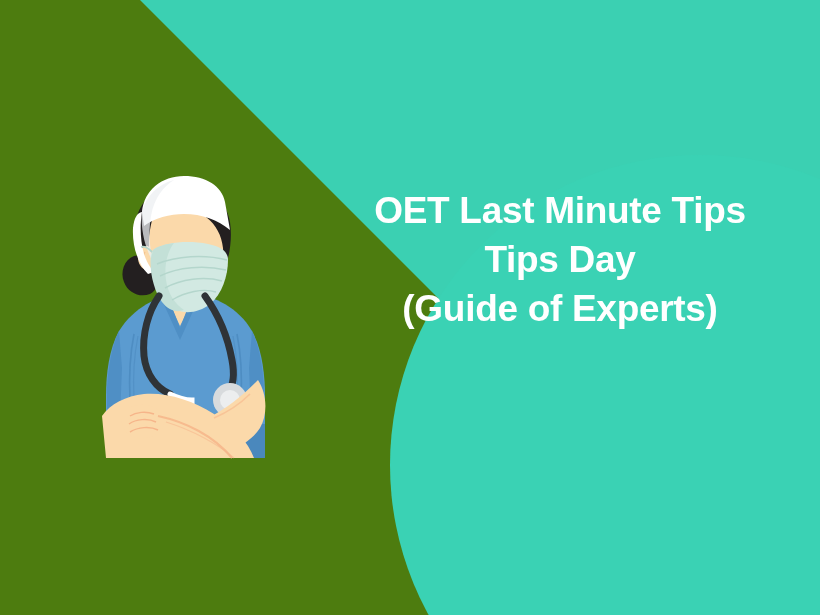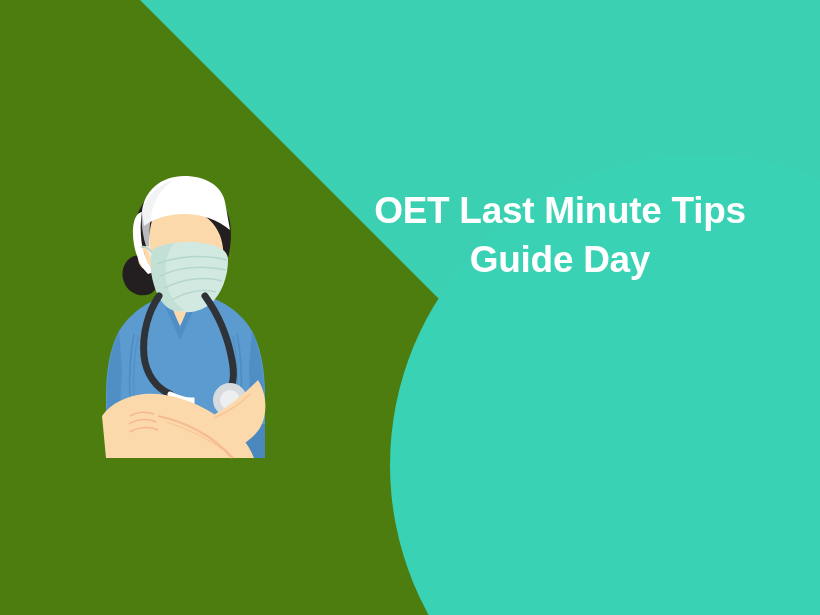--- a/index.html
+++ b/index.html
@@ -161,16 +161,17 @@
 
         <path d="M96 248 C124 254 152 268 170 290" stroke="#f6b58a" stroke-width="2" fill="none" opacity="0.85"></path>
         <path d="M104 254 C130 262 156 276 172 290" stroke="#f6b58a" stroke-width="1.3" fill="none" opacity="0.55"></path>
         <path d="M188 226 C178 236 166 244 152 250" stroke="#f6b58a" stroke-width="1.6" fill="none" opacity="0.6"></path>
       </g>
     </svg>
   </div>
 
   <div class="title-block">
     <span class="title-line">OET Last Minute Tips</span>
-    <span class="title-line">Guide Day</span>
+    <span class="title-line">Tips Day</span>
+    <span class="title-line">(Guide of Experts)</span>
   </div>
 
 </div>
 
 </body></html>

